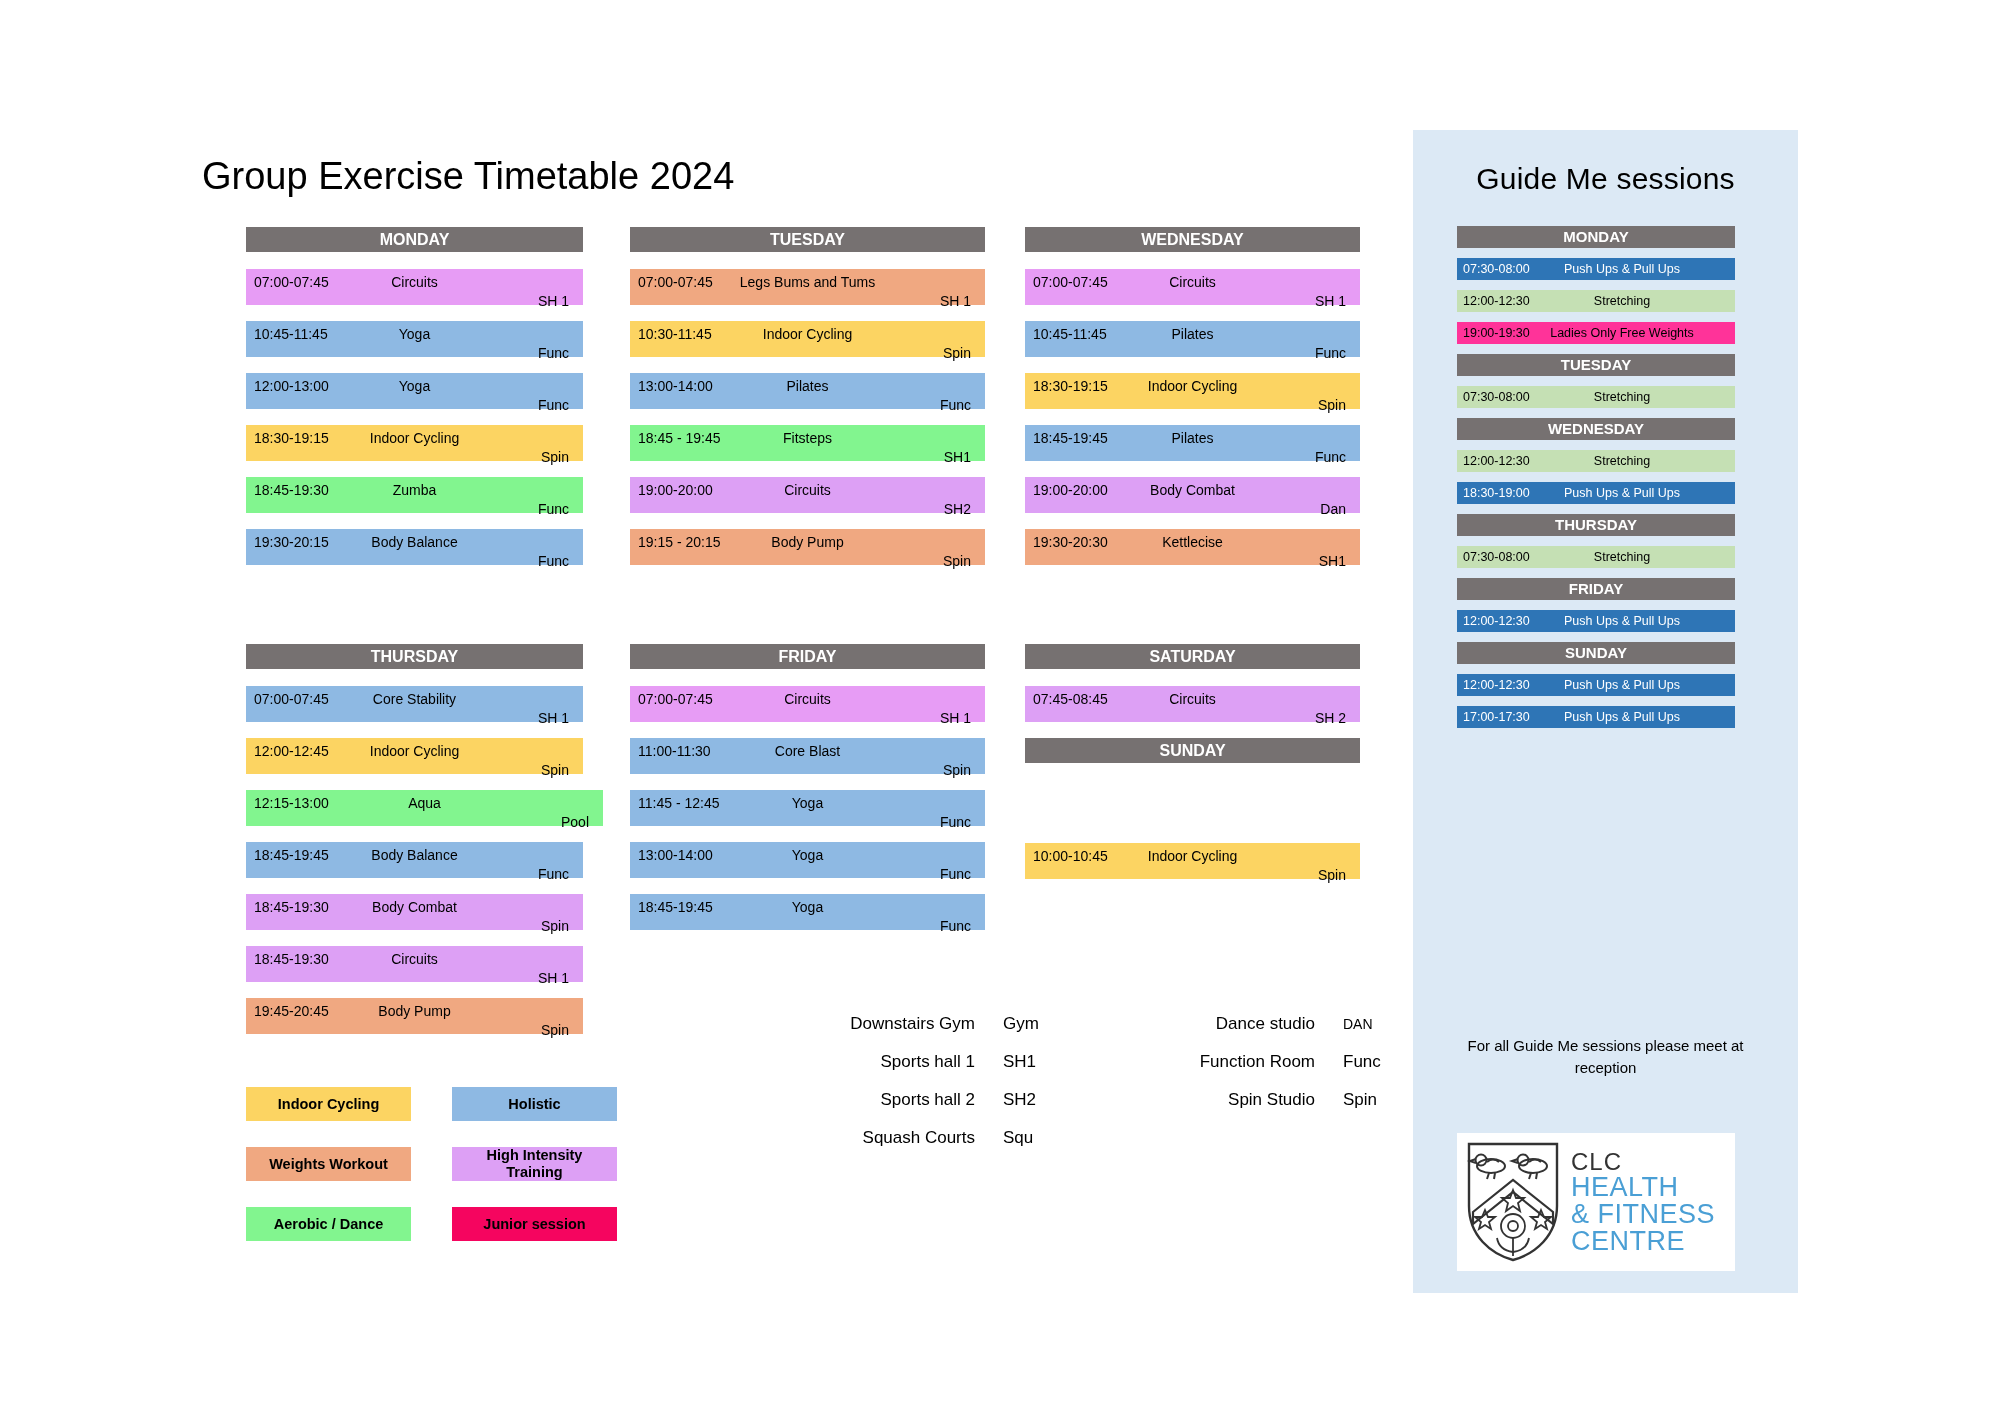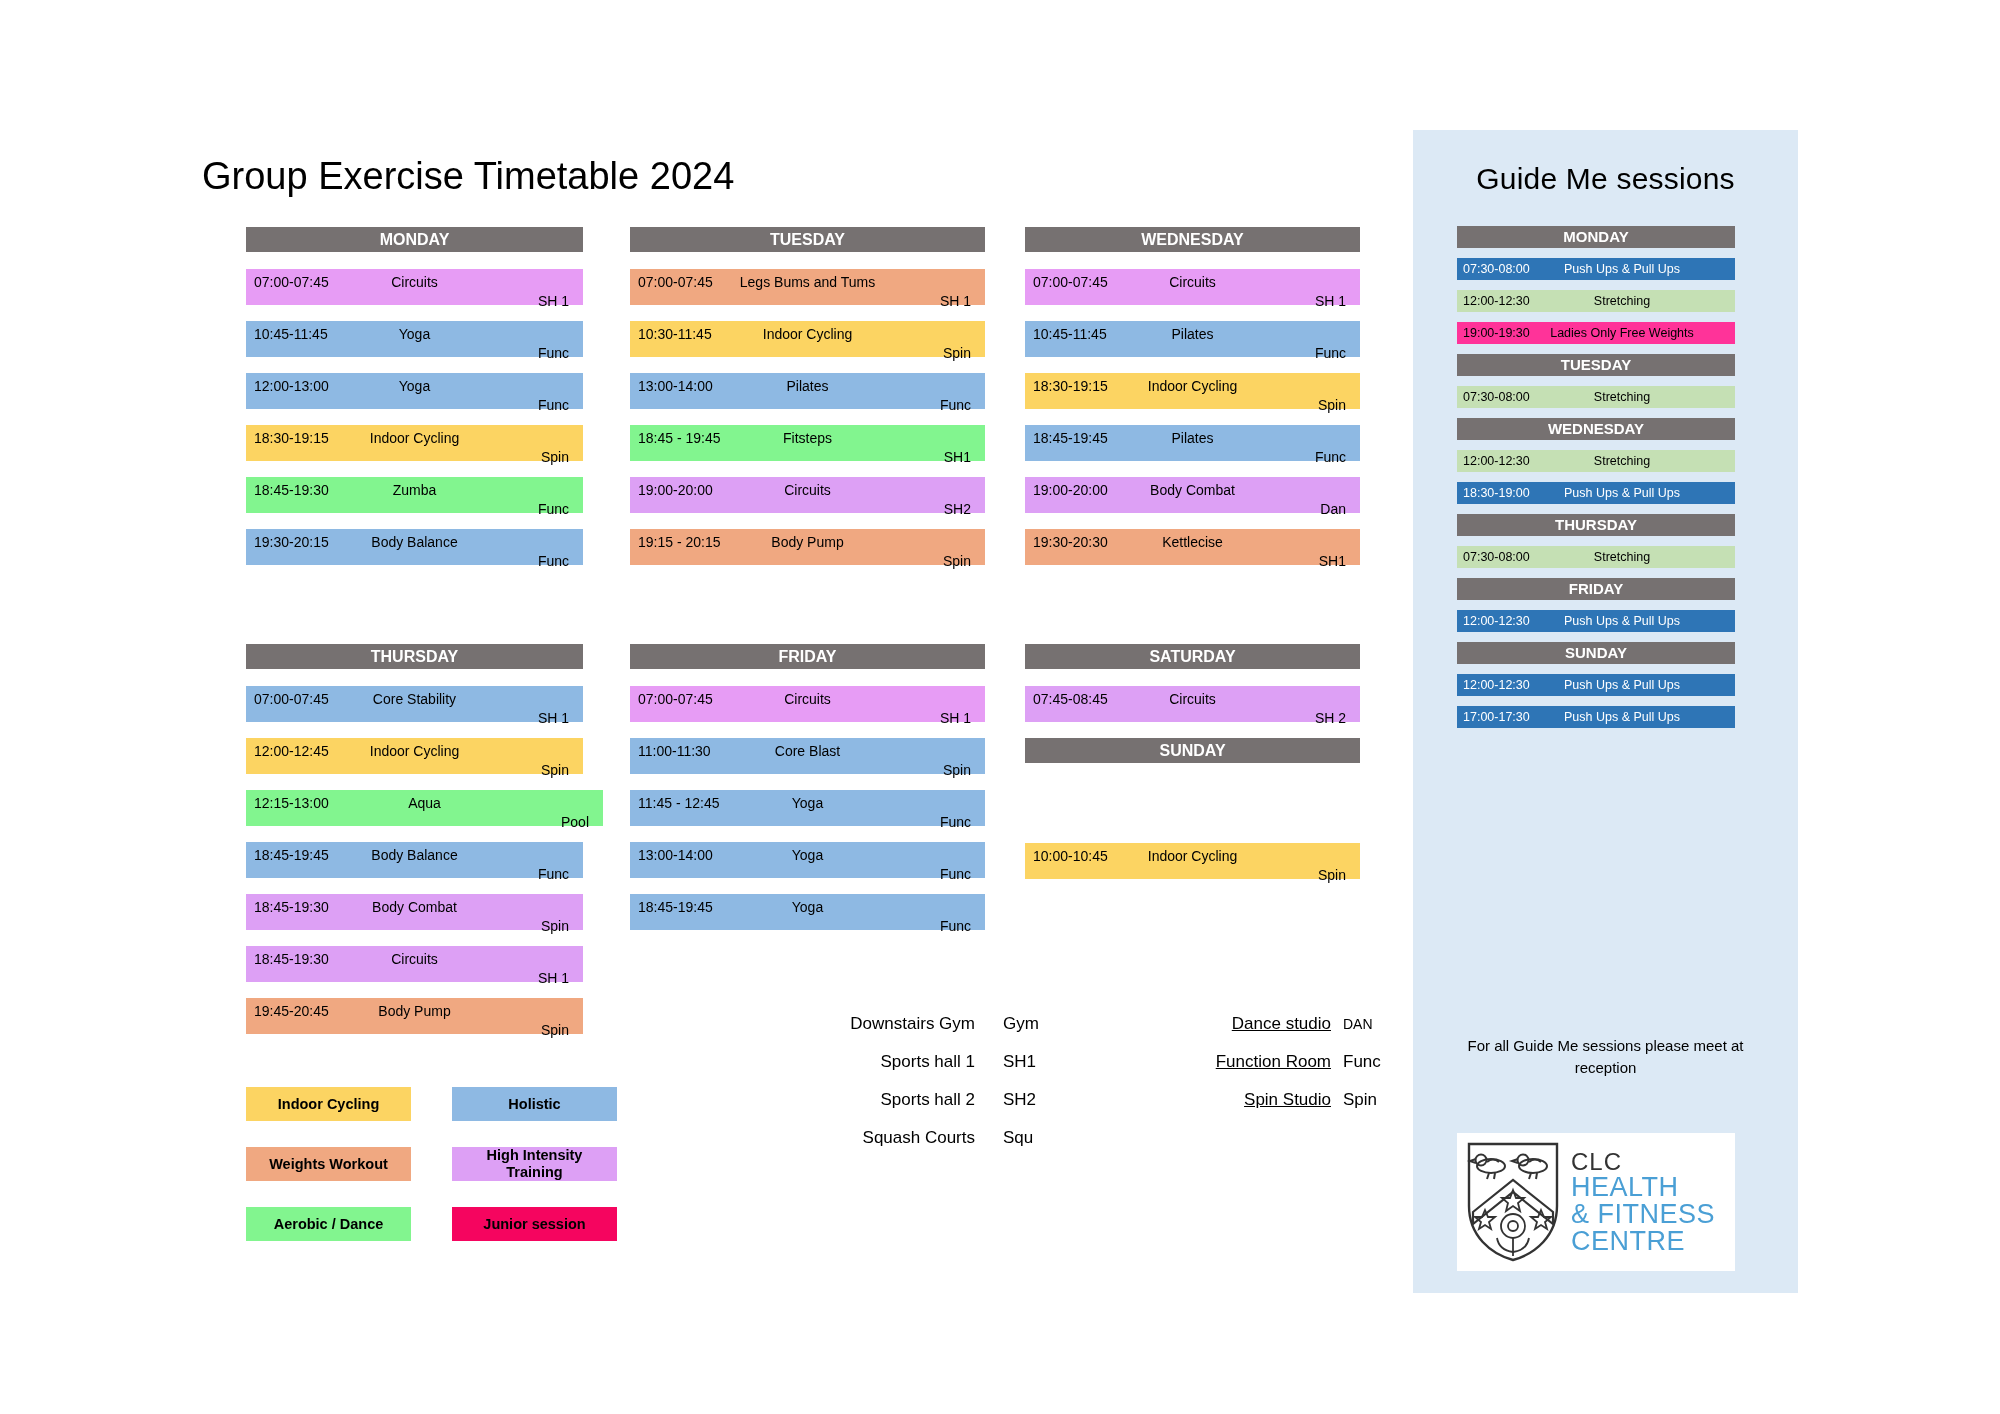--- a/index.html
+++ b/index.html
@@ -100,21 +100,21 @@
   .lg-green{background:#82f58f;}
   .lg-magenta{background:#f5055f;}
 
   
   #roomkey{position:absolute;left:745px;top:1005px;font-size:17px;color:#000;}
   .rk-row{height:38px;line-height:38px;position:relative;}
   .rk-name{position:absolute;width:230px;text-align:right;}
   .rk-code{position:absolute;}
   .rk-g1 .rk-name{left:0;}
   .rk-g1 .rk-code{left:258px;}
-  .rk-g2 .rk-name{left:356px;text-decoration:underline;}
+  .rk-g2 .rk-name{left:340px;}
   .rk-g2 .rk-code{left:598px;}
   .small-code{font-size:14px;}
 </style>
 </head>
 <body>
 
 <div id="main-title">Group Exercise Timetable 2024</div>
 
 <div id="timetable-root">
     <div class="col" style="left: 246px; top: 227px; width: 337px;">

